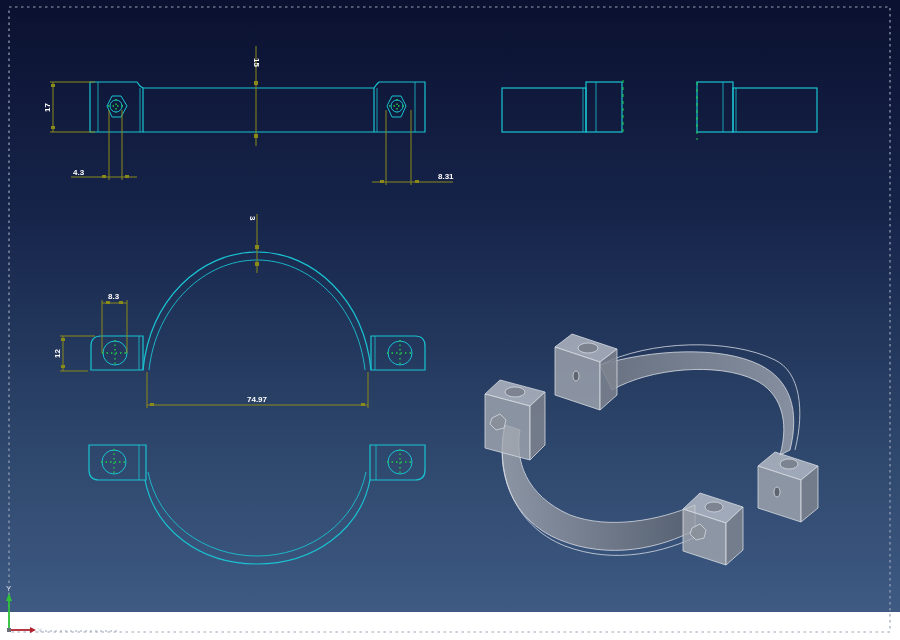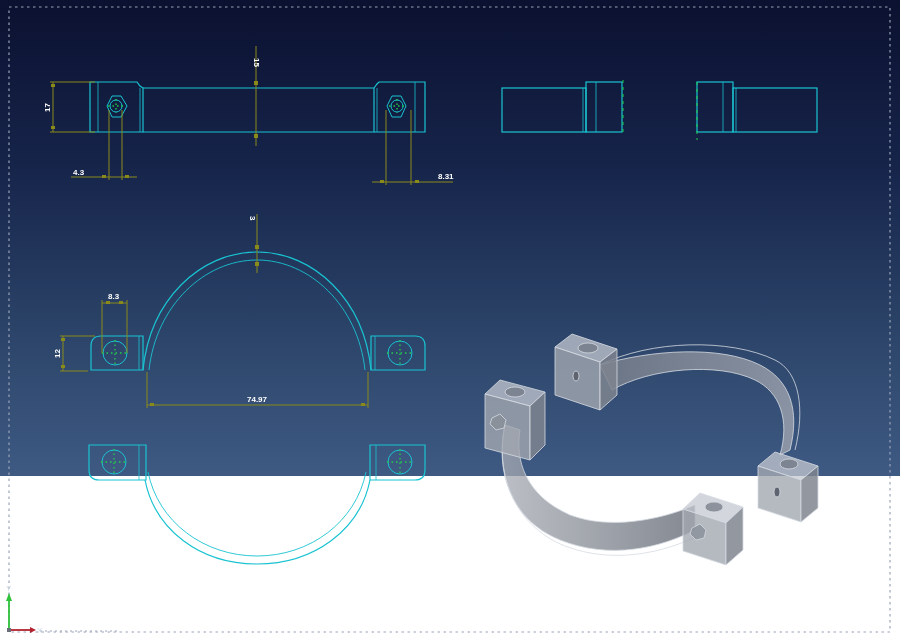--- a/index.html
+++ b/index.html
@@ -1,17 +1,17 @@
 <!DOCTYPE html>
 <html><head>
 <meta charset="utf-8">
 <style>
   html,body{margin:0;padding:0;}
   body{width:900px;height:640px;overflow:hidden;font-family:"Liberation Sans",sans-serif;}
-  #canvas{position:relative;width:900px;height:476px;
+  #canvas{position:relative;width:900px;height:612px;
     background:linear-gradient(180deg,#0b1130 0%,#16244a 35%,#2c4469 70%,#3e5a83 100%);}
   svg{position:absolute;left:0;top:0;}
   .dimtxt{font-family:"Liberation Sans",sans-serif;font-size:8px;font-weight:bold;fill:#ffffff;}
   .axtxt{font-family:"Liberation Sans",sans-serif;font-size:8px;fill:#cfd8e6;}
 </style>
 </head>
 <body>
 
 <div id="canvas">
 <svg width="900" height="640" viewBox="0 0 900 640">

